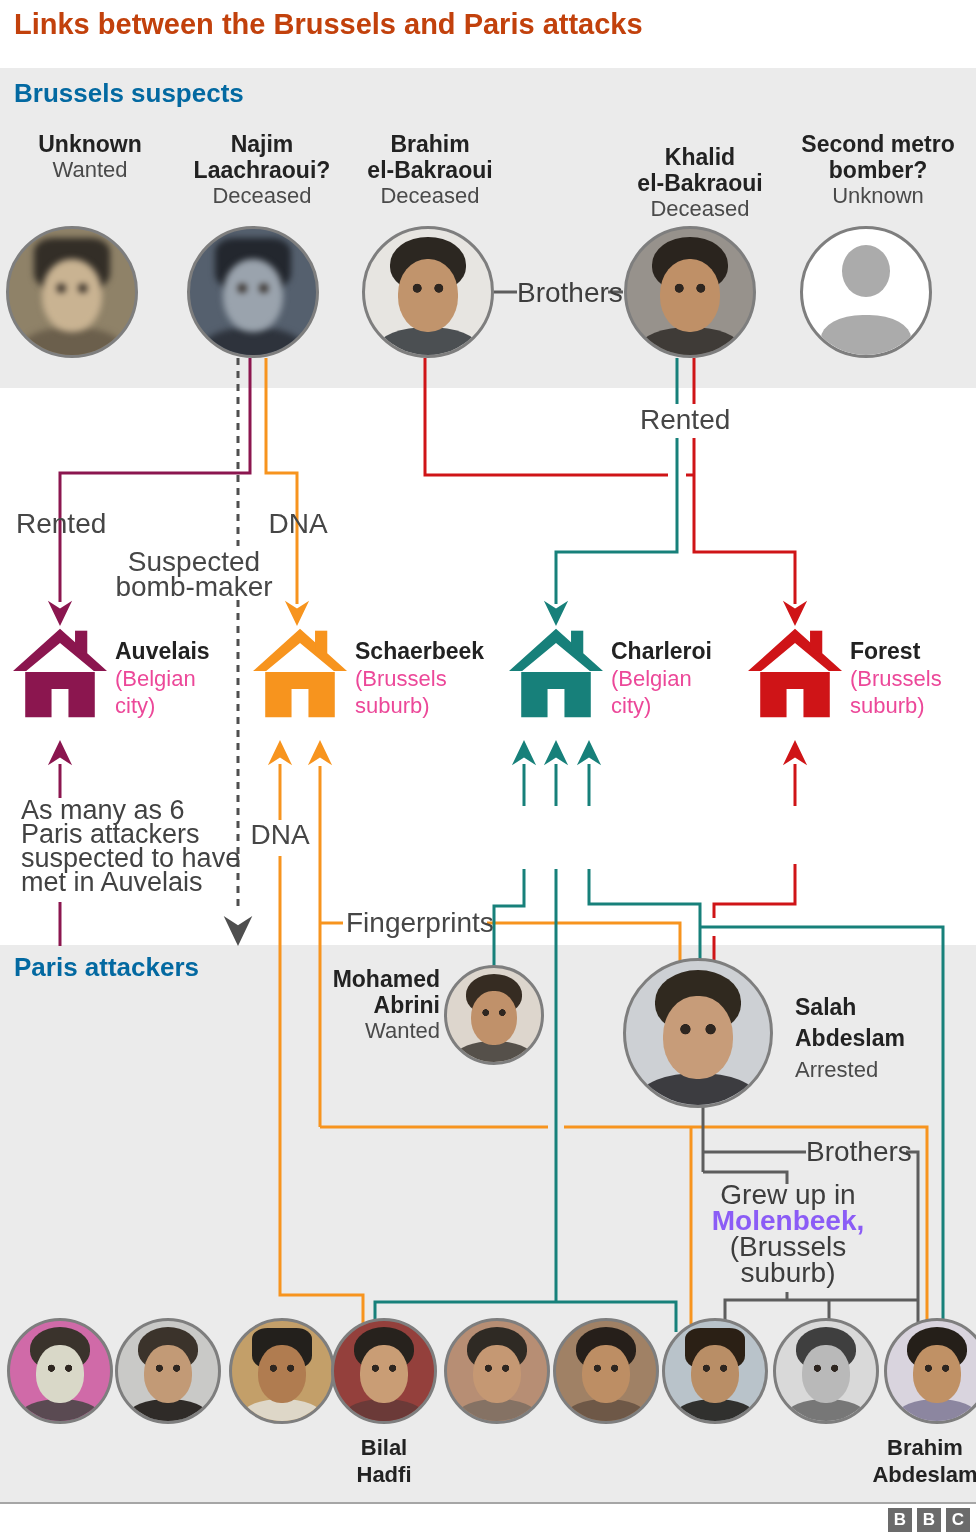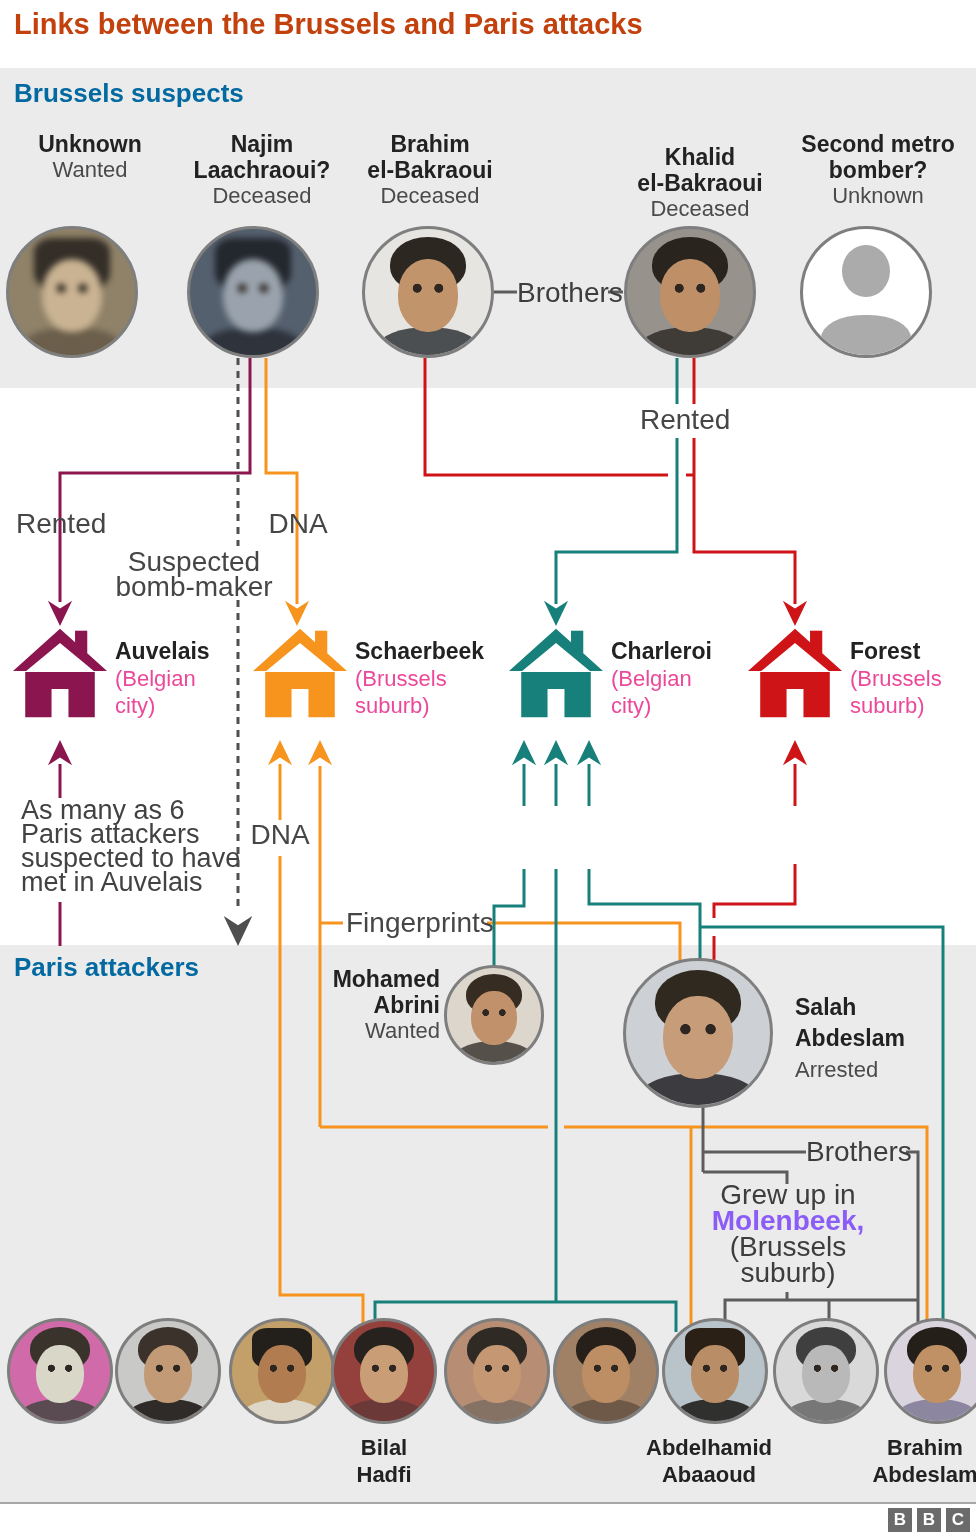--- a/index.html
+++ b/index.html
@@ -298,24 +298,20 @@
   <div class="avatar" style="left: 884px; top: 1318px; width: 106px; height: 106px; --bg: #d9d4de; --skin: #c09165; --hair: #251f19; --coat: #8c86a0;">
     <div class="av-shoulders"></div>
       <div class="av-hair"></div>
       <div class="av-face"></div>
   </div>
 
   <div class="bottom-label" style="left:294px;top:1434px;">
     <span>Bilal</span><br>
     <span>Hadfi</span>
   </div>
-  <div class="bottom-label" style="left:619px;top:1434px;">
-    <span>Abdelhamid</span><br>
-    <span>Abaaoud</span>
-  </div>
   <div class="bottom-label" style="left:835px;top:1434px;">
     <span>Brahim</span><br>
     <span>Abdeslam</span>
   </div>
 
   <div class="bbc" style="left:888px;">B</div>
   <div class="bbc" style="left:917px;">B</div>
   <div class="bbc" style="left:946px;">C</div>
 
 </div>

